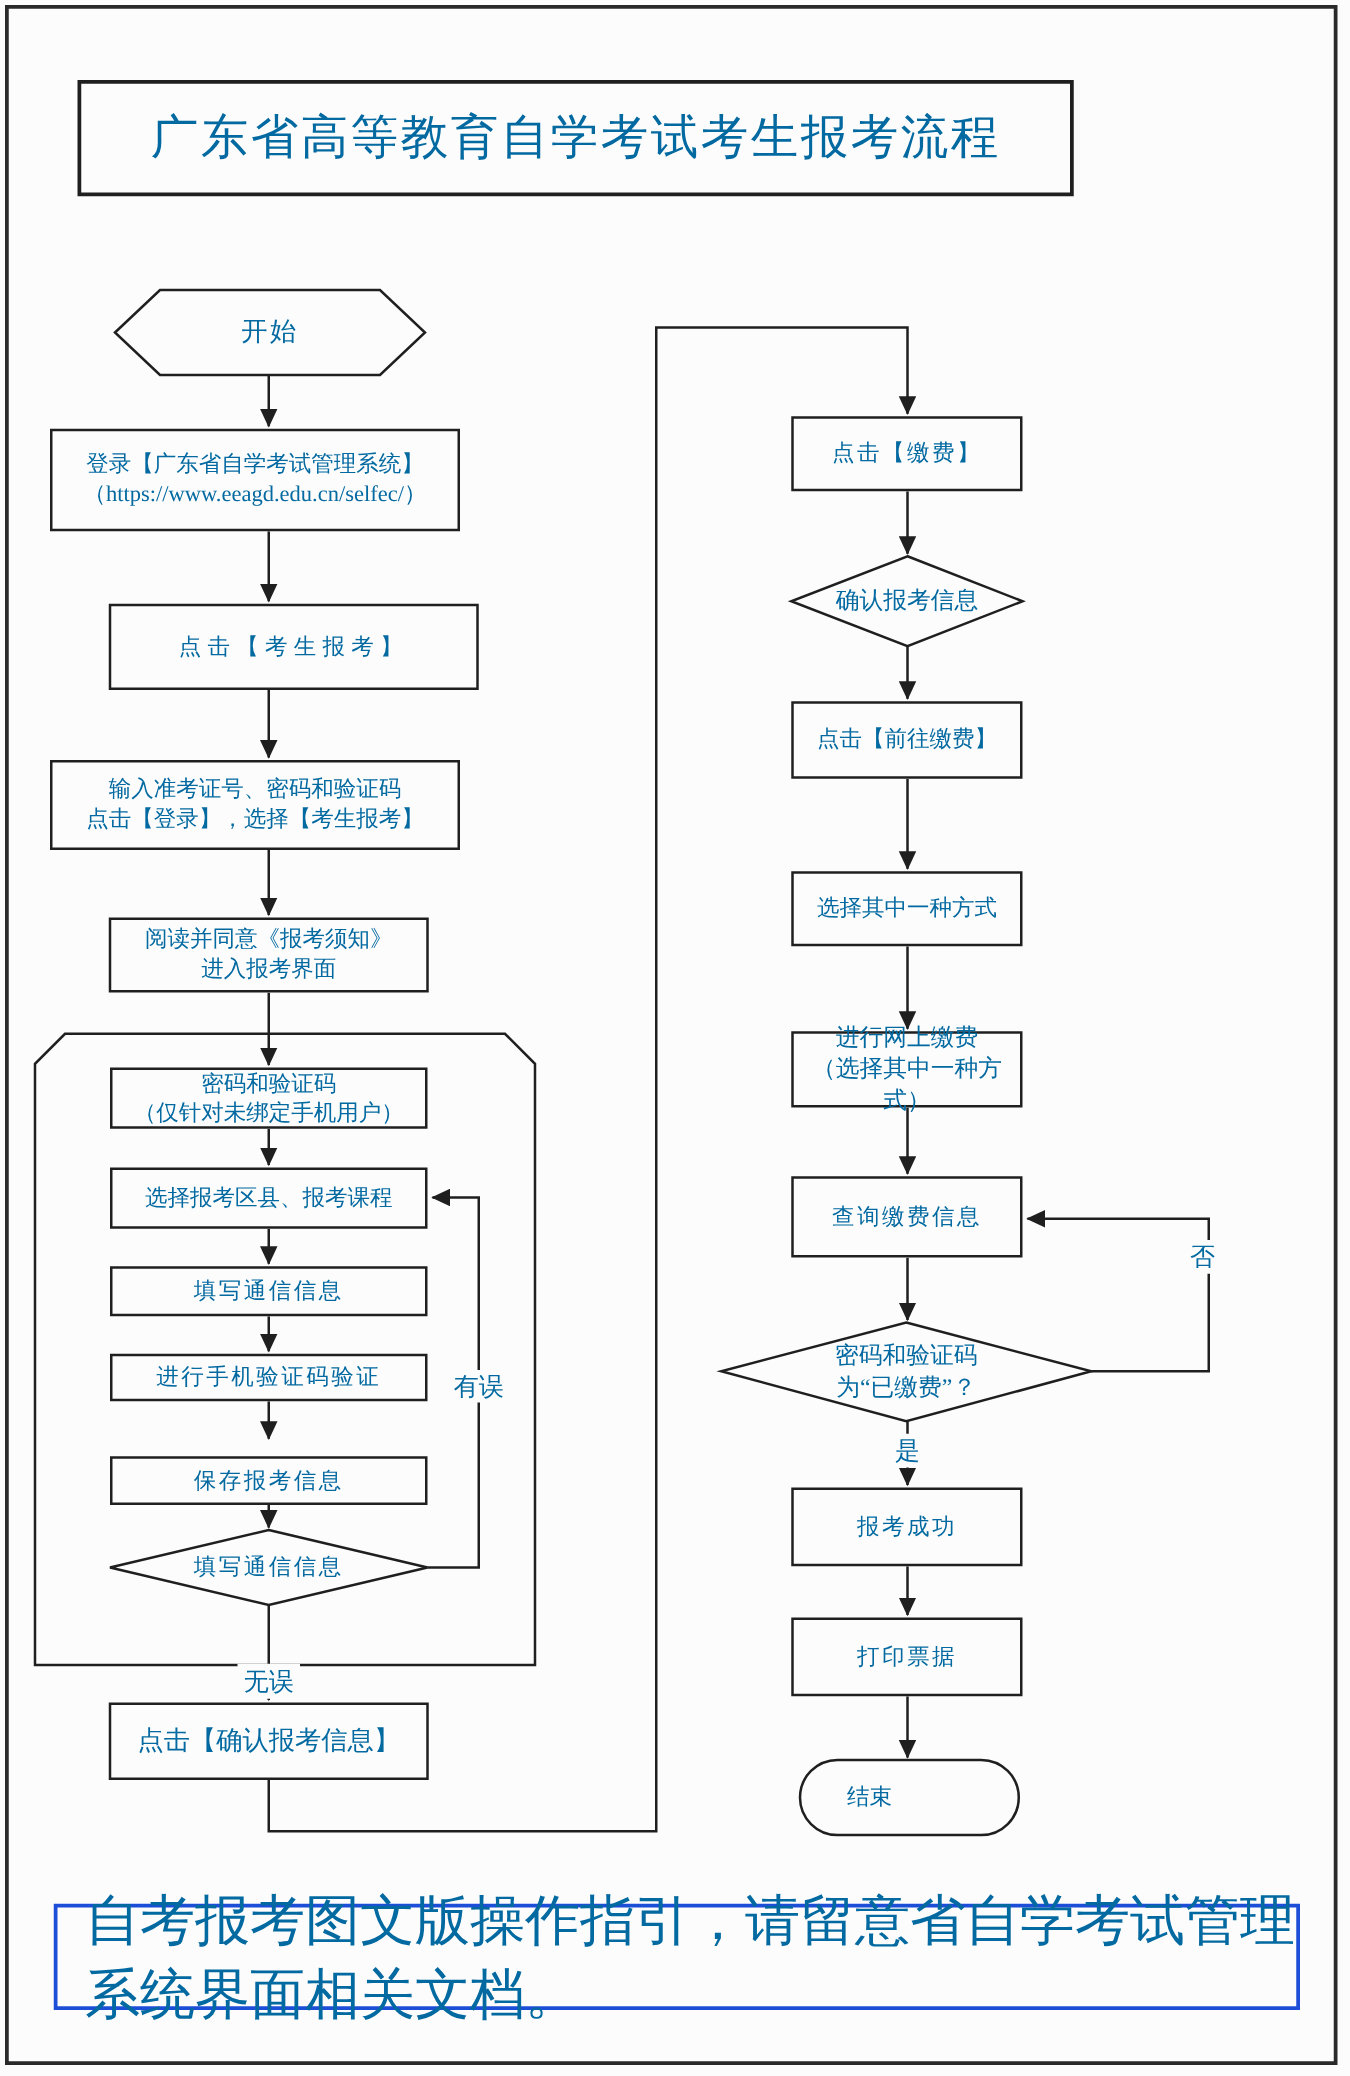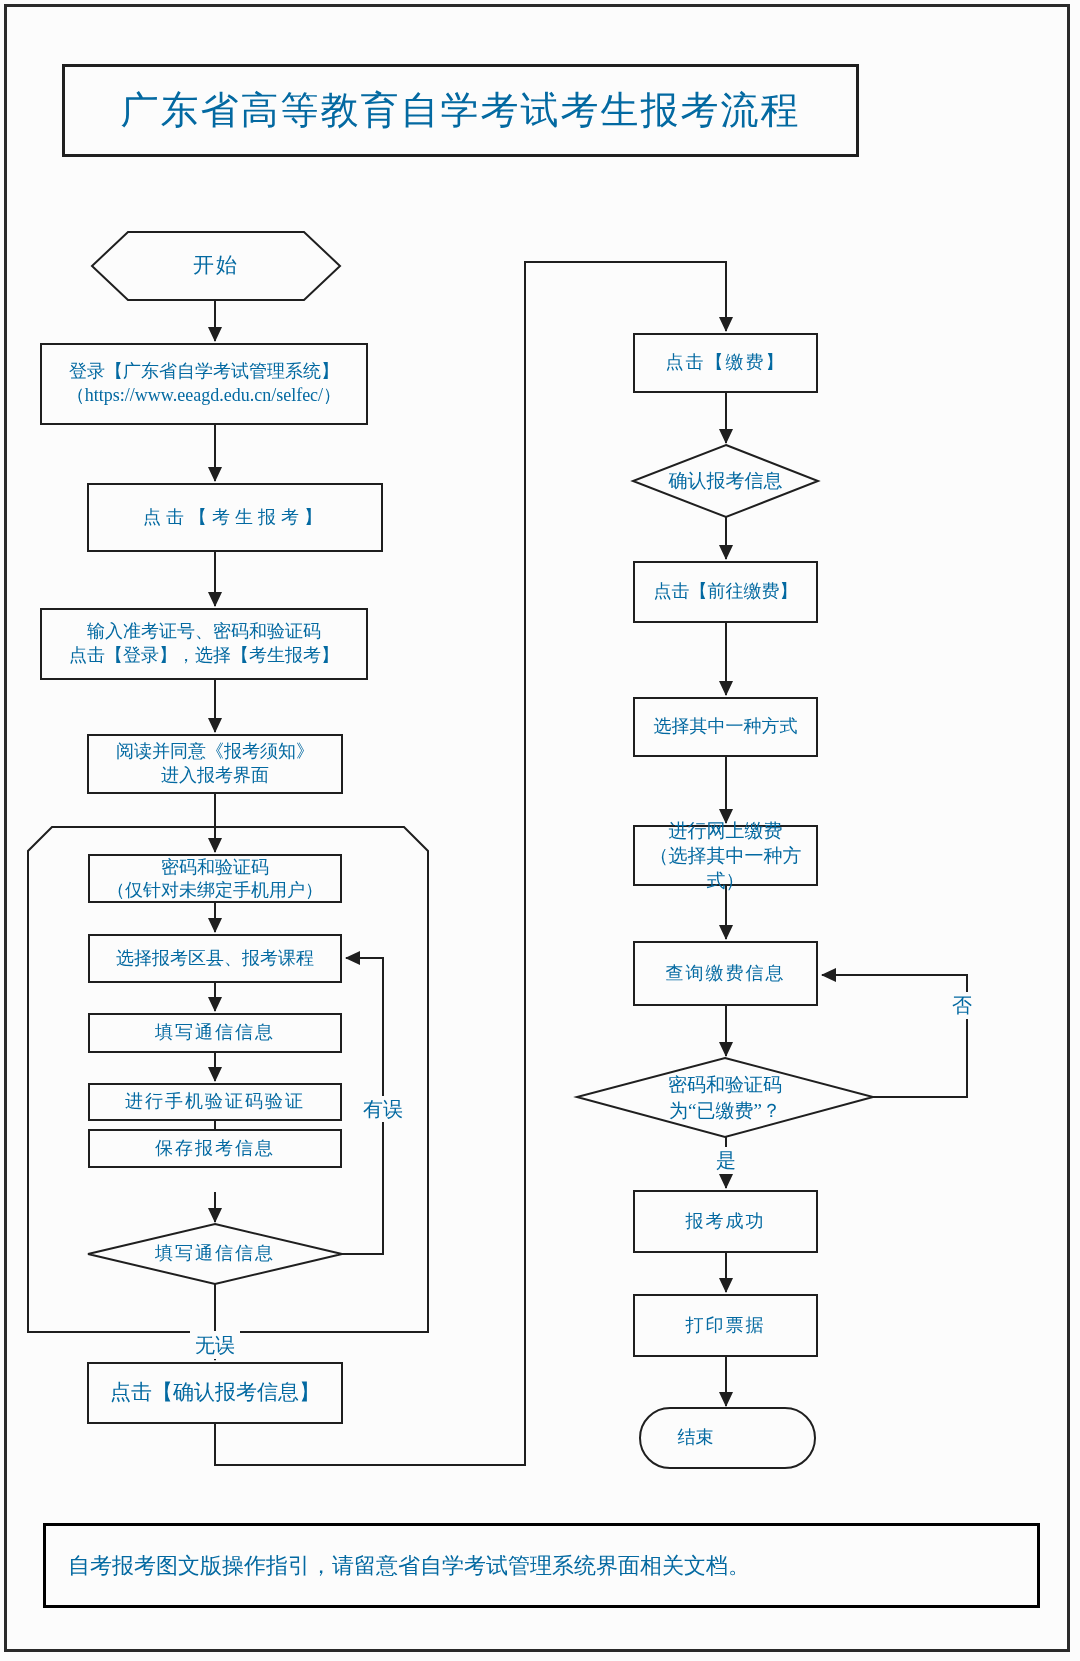--- a/index.html
+++ b/index.html
@@ -20,22 +20,22 @@
     text-align:center;line-height:1.32;
   }
   .rect{border:2px solid #1f1f1f;background:#fcfcfc;}
   .thick{border-width:3px;}
   .f20{font-size:18px;}
   .f21{font-size:21px;}
   .f19{font-size:19px;}
   .f18{font-size:18px;line-height:1.25;}
   .title-box{font-size:38px;letter-spacing:2px;}
   .footer-box{
-    position:absolute;box-sizing:border-box;border:3px solid #000000;
-    display:flex;align-items:center;font-size:22px;padding-left:22px;
+    position:absolute;box-sizing:border-box;border:3px solid #1d4ed8;
+    display:flex;align-items:center;font-size:44px;padding-left:22px;
     background:#fcfcfc;
   }
   .edge-label{
     position:absolute;font-size:20px;background:#fcfcfc;
     display:flex;align-items:center;justify-content:center;
   }
   .sp{letter-spacing:5px;}
   .sp2{letter-spacing:2px;}
 </style>
 </head>
@@ -124,21 +124,21 @@
   </div>
 
   <div class="node rect f20 sp2" style="left:88px;top:1013px;width:254px;height:40px;">
     <span>填写通信信息</span>
   </div>
 
   <div class="node rect f20 sp2" style="left:88px;top:1083px;width:254px;height:38px;">
     <span>进行手机验证码验证</span>
   </div>
 
-  <div class="node rect f20 sp2" style="left:88px;top:1129px;width:254px;height:39px;">
+  <div class="node rect f20 sp2" style="left:88px;top:1165px;width:254px;height:39px;">
     <span>保存报考信息</span>
   </div>
 
   <div class="node f20 sp2" style="left:88px;top:1224px;width:254px;height:60px;">
     <span>填写通信信息</span>
   </div>
 
   <div class="node rect f21" style="left:87px;top:1362px;width:256px;height:62px;">
     <span>点击【确认报考信息】</span>
   </div>

